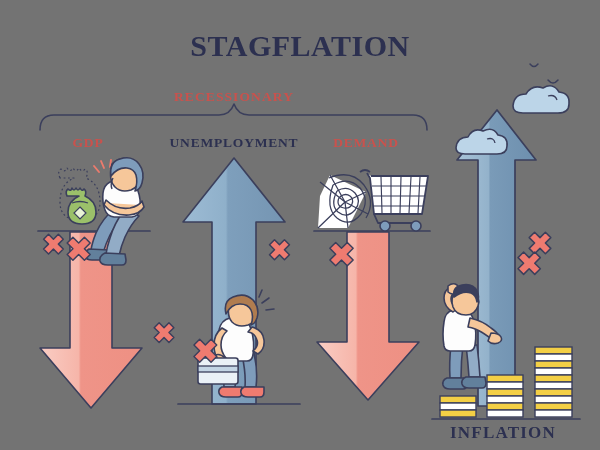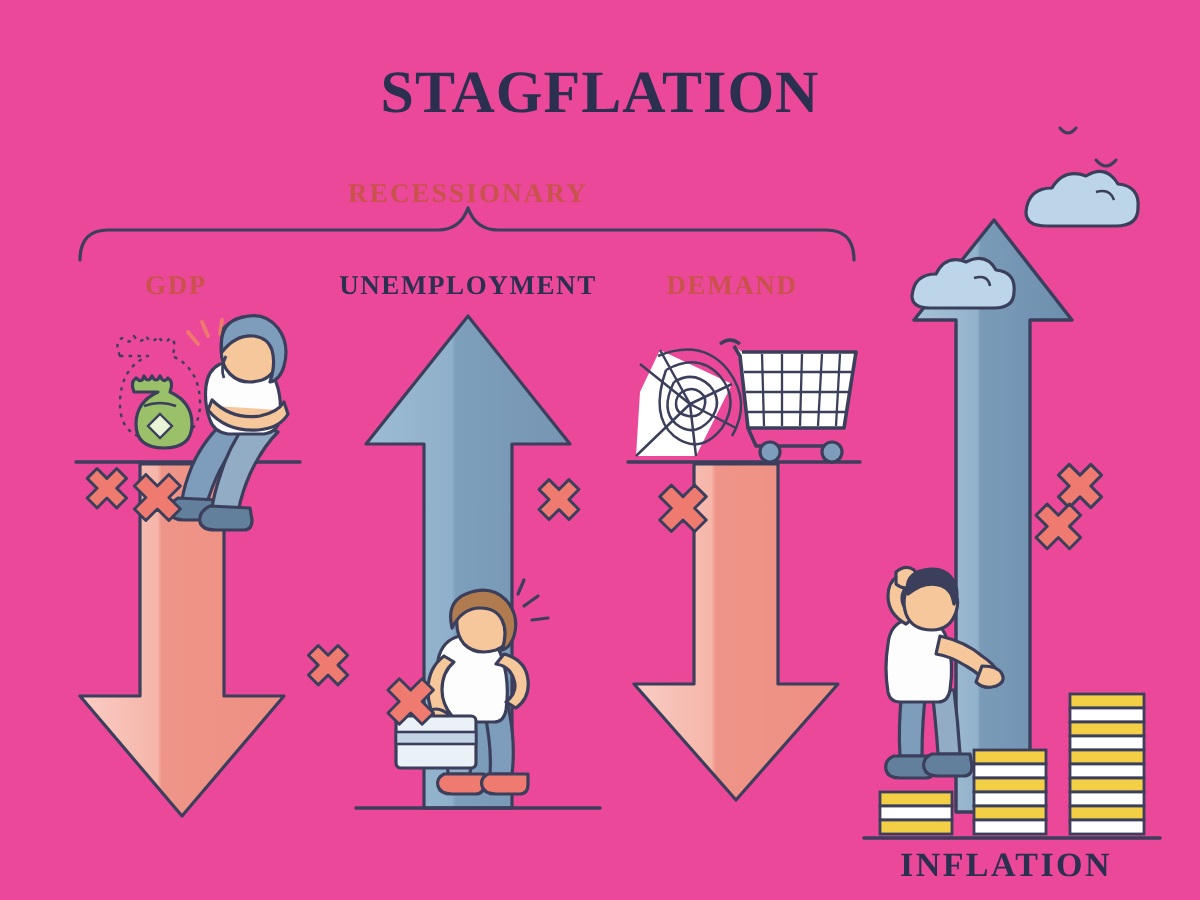--- a/index.html
+++ b/index.html
@@ -7,21 +7,21 @@
     padding: 0;
     background: #ffffff;
   }
   body {
     font-family: "Liberation Serif", serif;
   }
   #infographic {
     position: relative;
     width: 600px;
     height: 450px;
-    background: #ec4899;
+    background: #737373;
     overflow: hidden;
   }
   #infographic svg.layer {
     position: absolute;
     top: 0; left: 0;
     width: 600px;
     height: 450px;
   }
   .txt-title {
     font-family: "Liberation Serif", serif;

